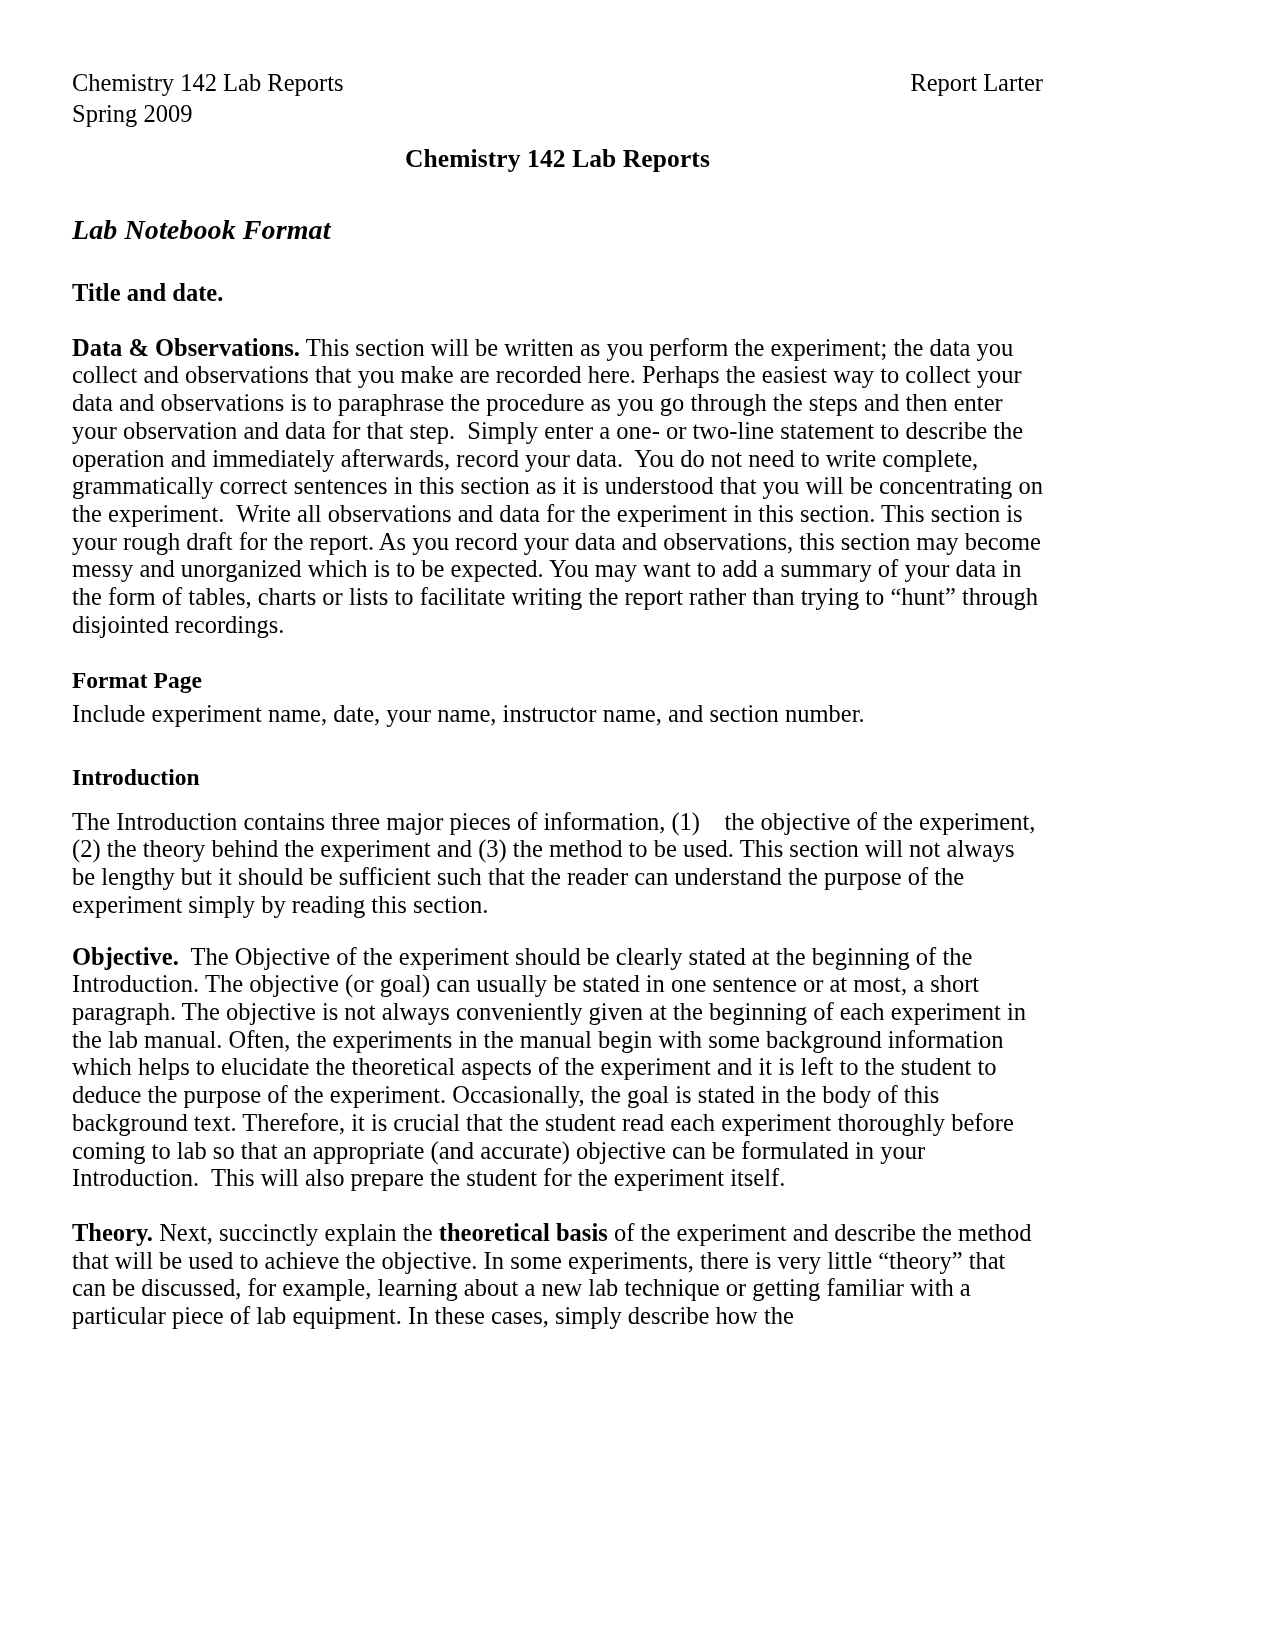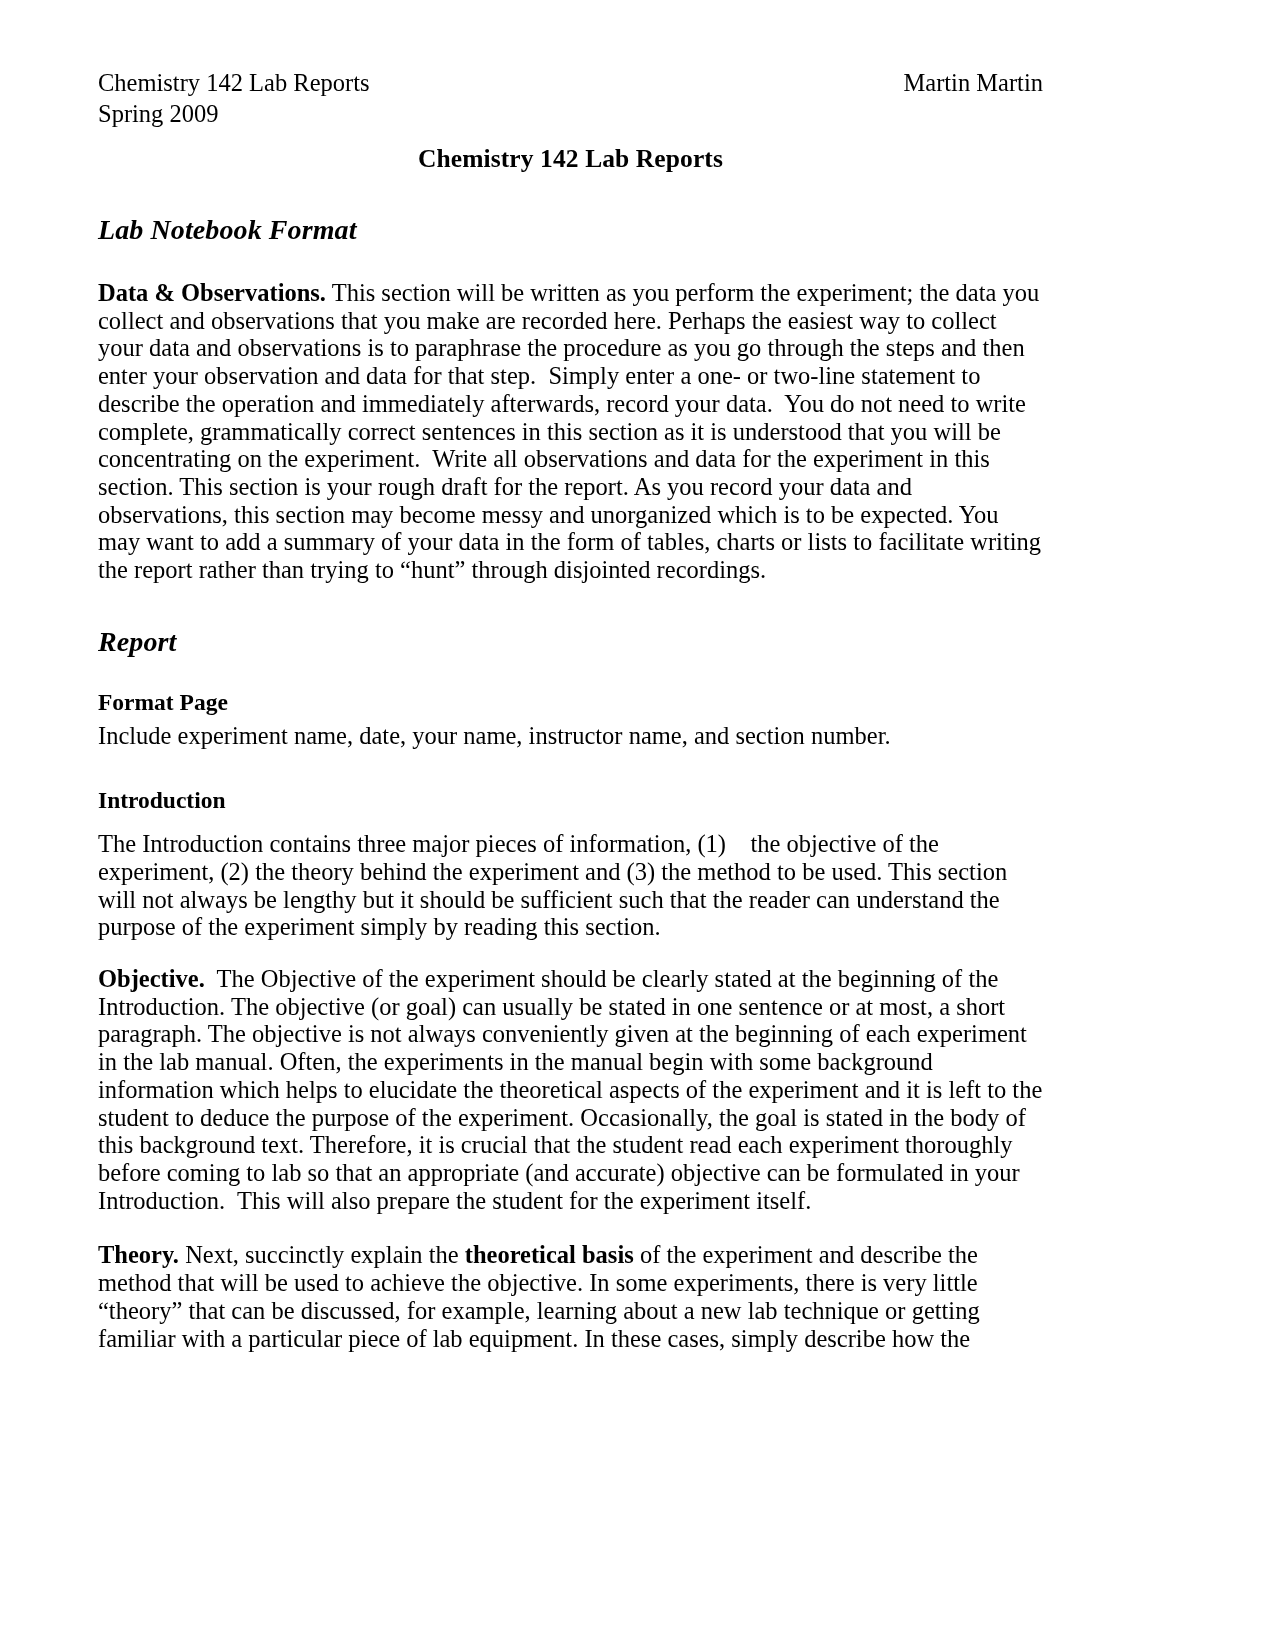--- a/index.html
+++ b/index.html
@@ -14,21 +14,21 @@
     font-family: "Liberation Serif", "DejaVu Serif", serif;
     color: #000000;
     overflow: hidden;
   }
   .page {
     position: relative;
     width: 1275px;
     height: 1650px;
     background: #ffffff;
     box-sizing: border-box;
-    padding: 68px 232px 0 98px;
+    padding: 68px 232px 0 72px;
   }
   
   .runhead {
     position: relative;
     font-size: 24.5px;
     line-height: 1.26;
     margin: 0 0 14px 0;
   }
   .runhead .left {
     display: block;
@@ -83,34 +83,36 @@
   .wsp { white-space: pre-wrap; }
 </style>
 </head>
 <body>
 
 <div class="page">
 
   <div class="runhead">
     <span class="left wsp">Chemistry 142 Lab Reports
 Spring 2009</span>
-    <span class="right">Martin Martin</span>
+    <span class="right">Report Larter</span>
   </div>
 
   <div class="doc-title">Chemistry 142 Lab Reports</div>
 
   <h1 class="section-h1">Lab Notebook Format</h1>
 
+  <p class="body">
+    <span class="b">Title and date.</span>
+  </p>
 
 
   <p class="body">
     <span class="b">Data &amp; Observations.</span><span class="wsp"> This section will be written as you perform the experiment; the data you collect and observations that you make are recorded here. Perhaps the easiest way to collect your data and observations is to paraphrase the procedure as you go through the steps and then enter your observation and data for that step.  Simply enter a one- or two-line statement to describe the operation and immediately afterwards, record your data.  You do not need to write complete, grammatically correct sentences in this section as it is understood that you will be concentrating on the experiment.  Write all observations and data for the experiment in this section. This section is your rough draft for the report. As you record your data and observations, this section may become messy and unorganized which is to be expected. You may want to add a summary of your data in the form of tables, charts or lists to facilitate writing the report rather than trying to “hunt” through disjointed recordings.</span>
   </p>
 
-  <h1 class="section-h1 report">Report</h1>
 
   <h2 class="section-h2">Format Page</h2>
   <p class="body tight">Include experiment name, date, your name, instructor name, and section number.</p>
 
   <h2 class="section-h2">Introduction</h2>
   <p class="body snug wsp">The Introduction contains three major pieces of information, (1)    the objective of the experiment, (2) the theory behind the experiment and (3) the method to be used. This section will not always be lengthy but it should be sufficient such that the reader can understand the purpose of the experiment simply by reading this section.</p>
 
   <p class="body">
     <span class="b">Objective.</span><span class="wsp">  The Objective of the experiment should be clearly stated at the beginning of the Introduction. The objective (or goal) can usually be stated in one sentence or at most, a short paragraph. The objective is not always conveniently given at the beginning of each experiment in the lab manual. Often, the experiments in the manual begin with some background information which helps to elucidate the theoretical aspects of the experiment and it is left to the student to deduce the purpose of the experiment. Occasionally, the goal is stated in the body of this background text. Therefore, it is crucial that the student read each experiment thoroughly before coming to lab so that an appropriate (and accurate) objective can be formulated in your Introduction.  This will also prepare the student for the experiment itself.</span>
   </p>

